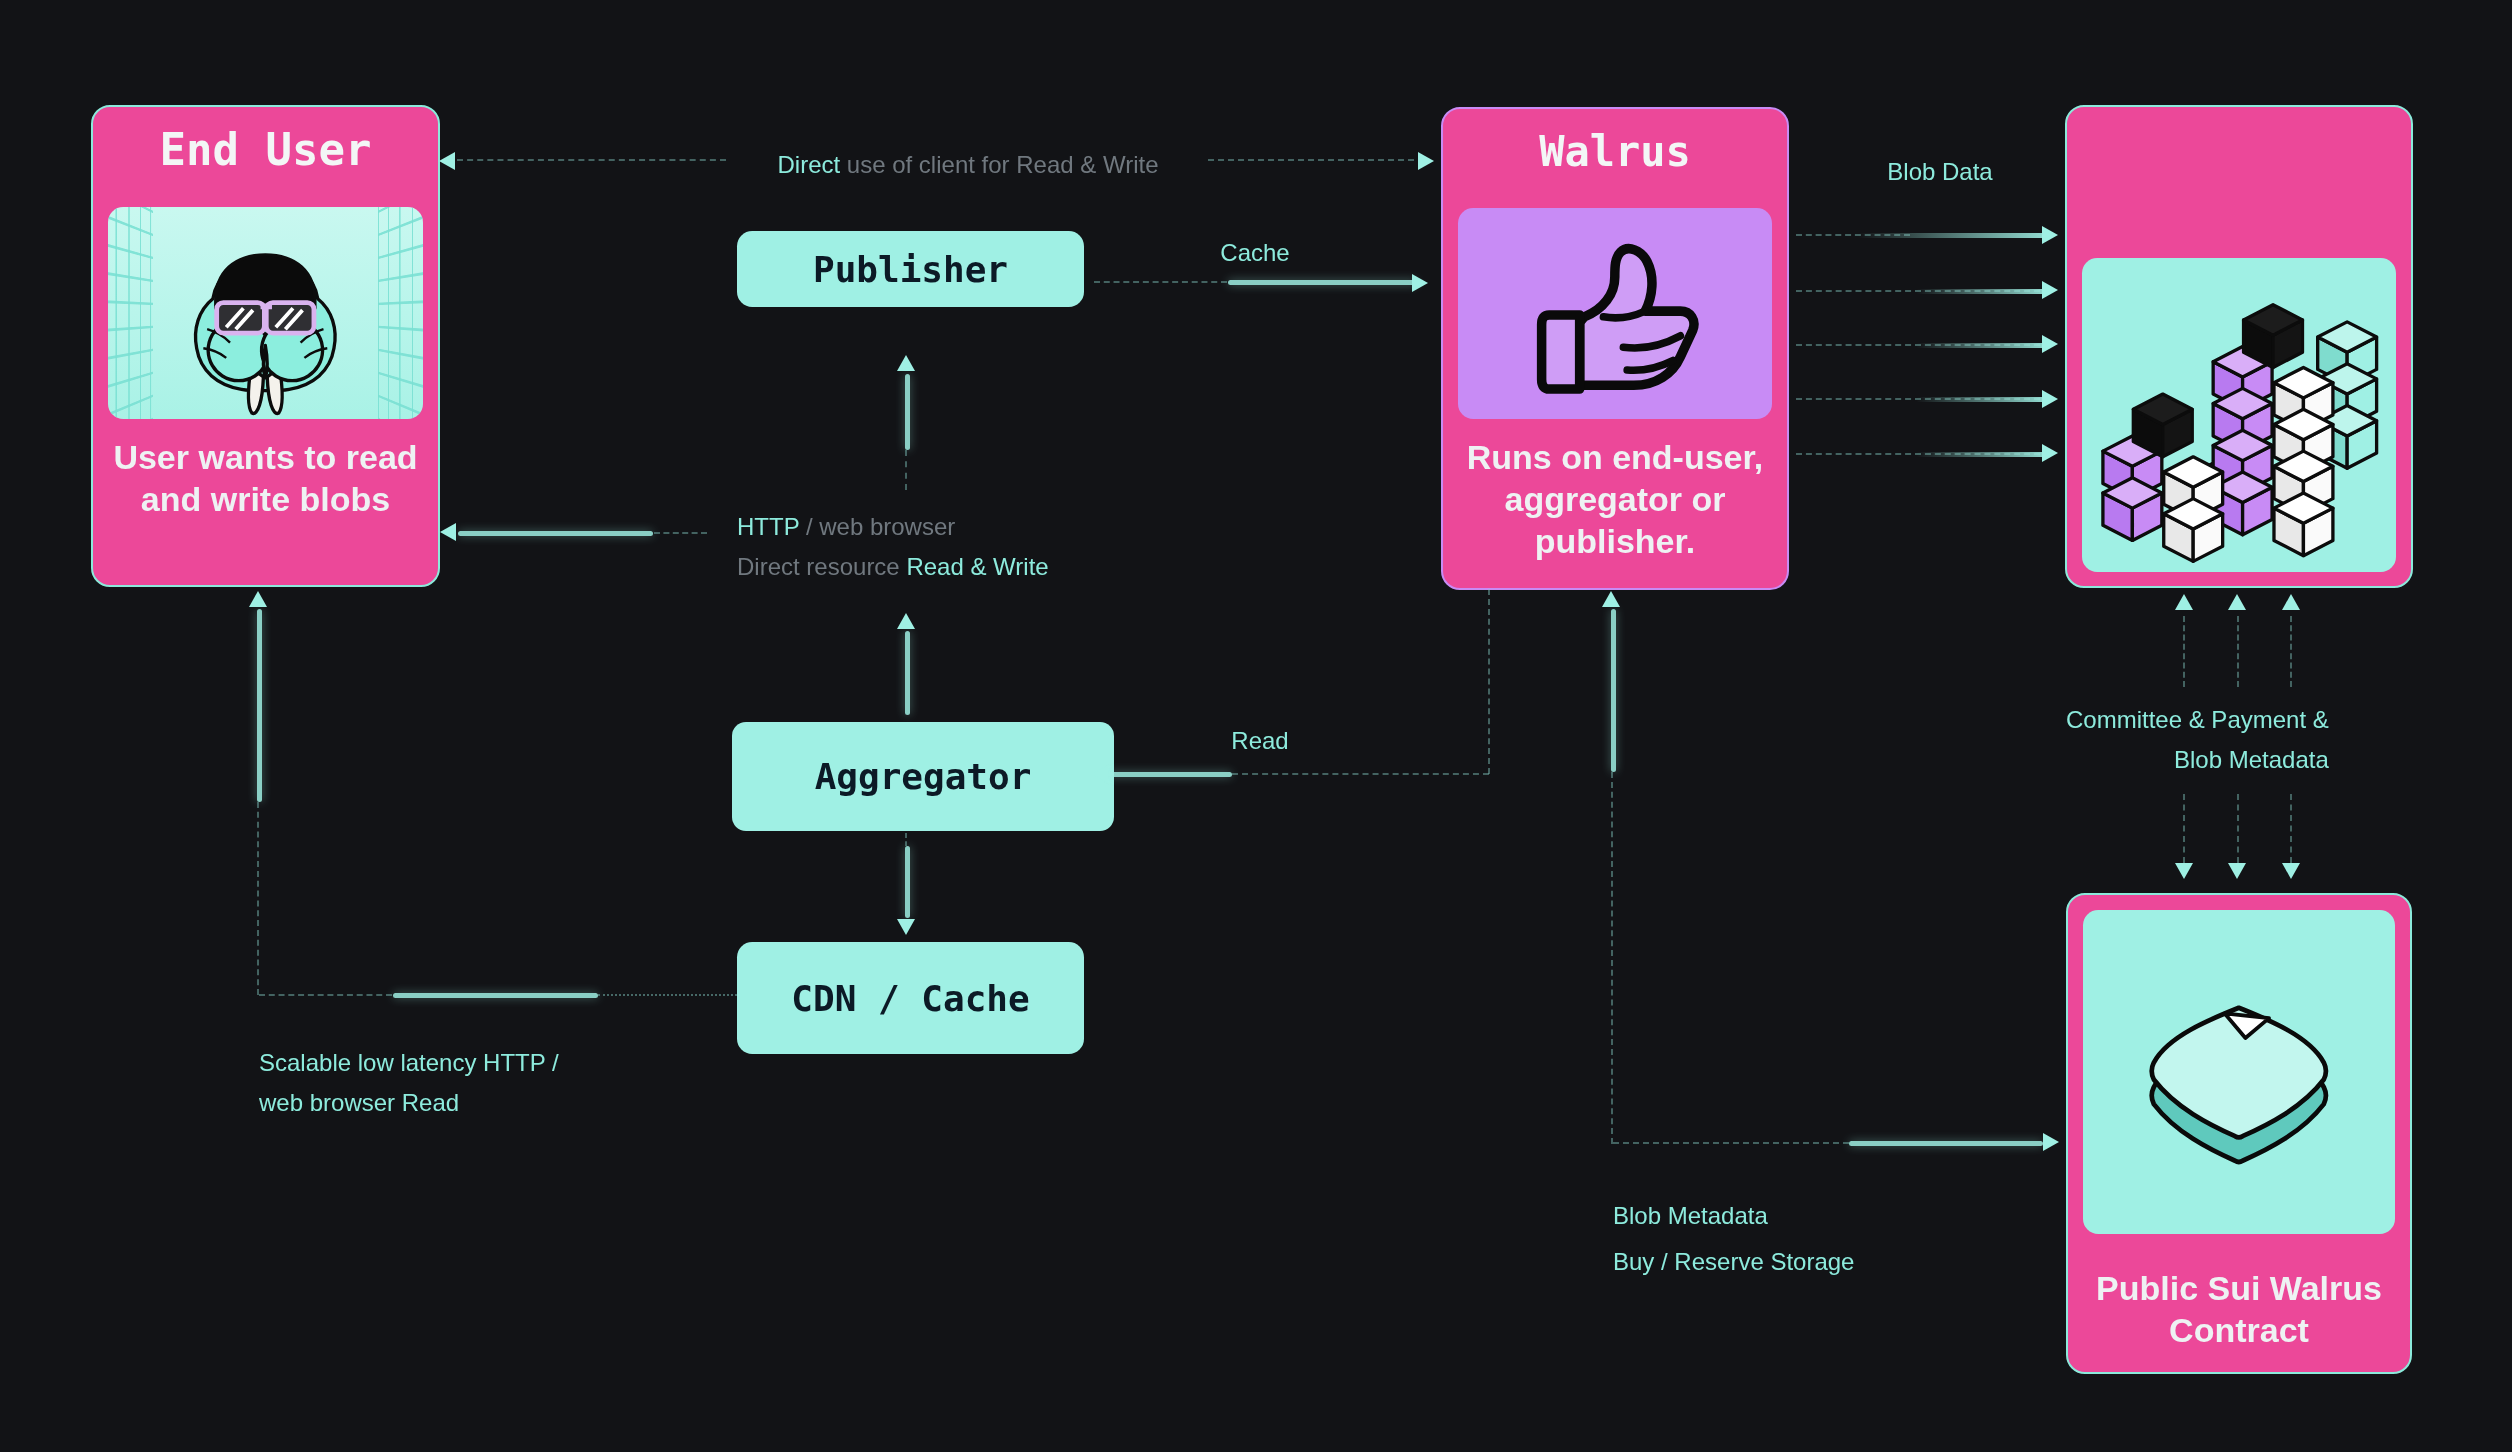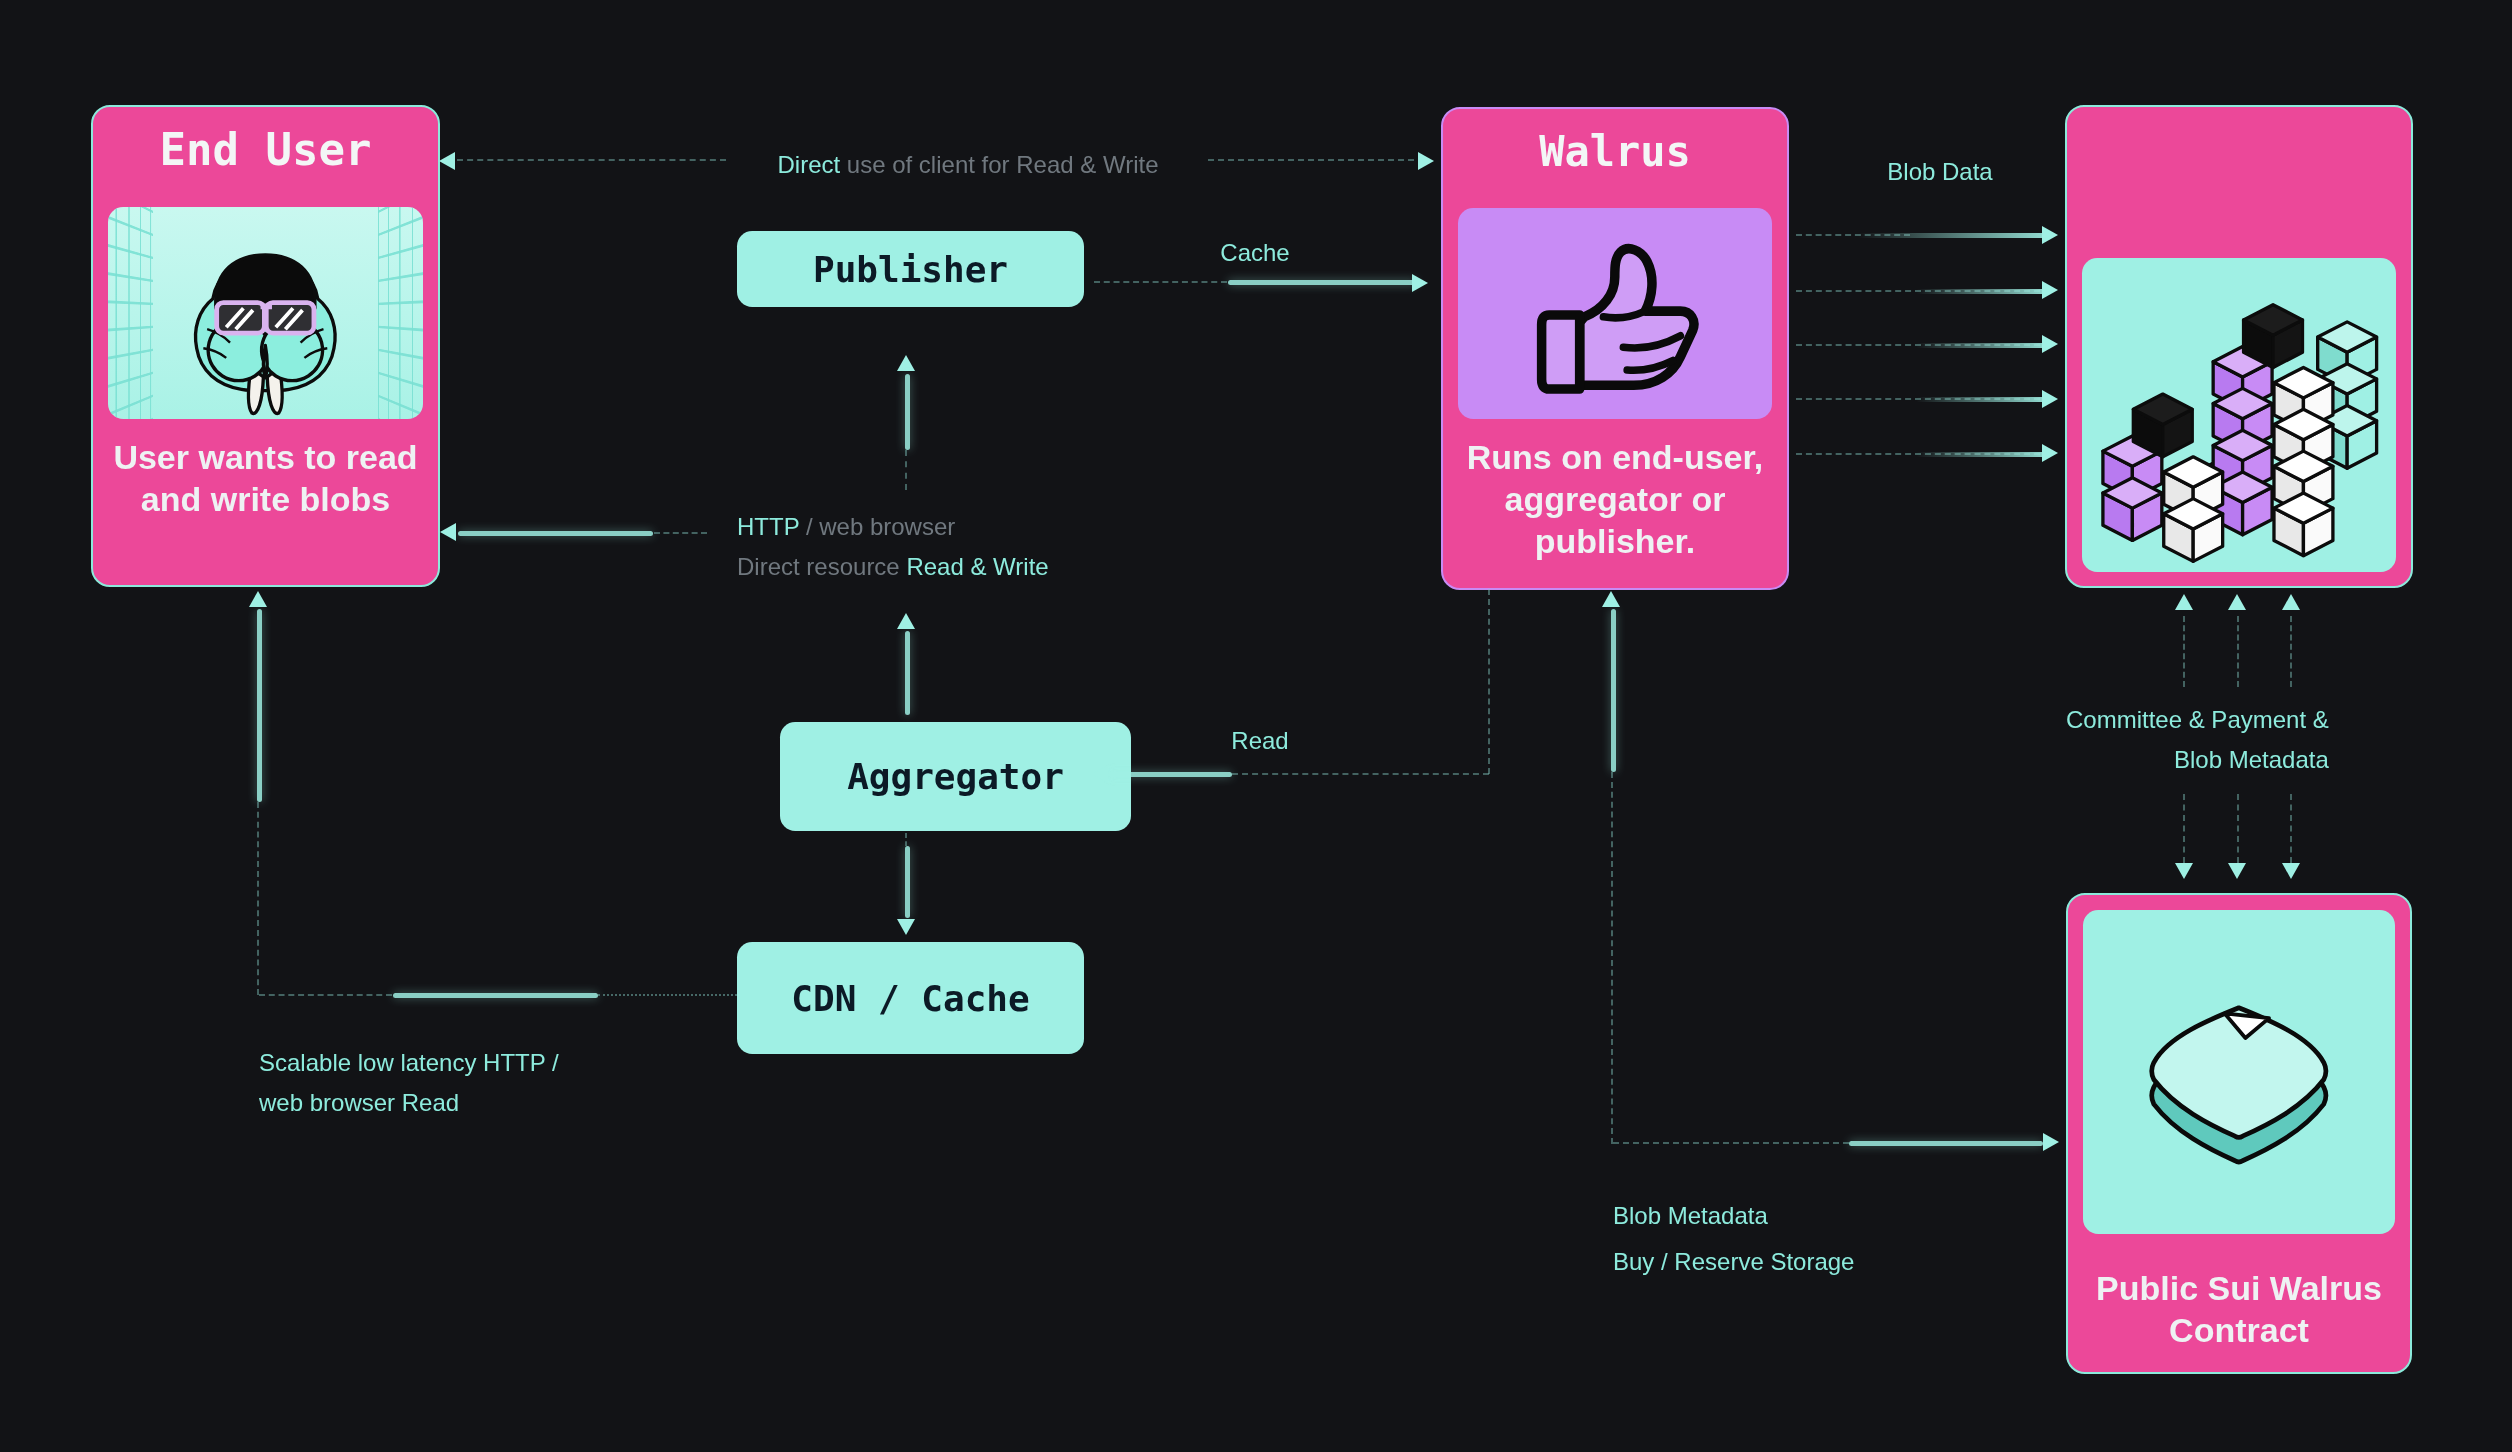--- a/index.html
+++ b/index.html
@@ -161,21 +161,21 @@
           <path d="M150,108 L197,113 L172,134 Z" fill="#ffffff" stroke-width="4"></path>
         </g>
       </svg>
     </div>
     <div class="caption" style="top:372px;">Public Sui Walrus Contract</div>
   </div>
 
   <div class="btn" style="left:737px;top:231px;width:347px;height:76px;">
     <span>Publisher</span>
   </div>
-  <div class="btn" style="left:780px;top:722px;width:351px;height:109px;">
+  <div class="btn" style="left:732px;top:722px;width:382px;height:109px;border-radius:14px;">
     <span>Aggregator</span>
   </div>
   <div class="btn" style="left:737px;top:942px;width:347px;height:112px;">
     <span>CDN / Cache</span>
   </div>
 
   <div class="ah l" style="left:439px;top:152px;"></div>
   <div class="dash-h" style="left:457px;top:159px;width:269px;"></div>
   <div class="lab center" style="left:968px;top:145px;"><span>Direct</span><span class="muted"> use of client for Read &amp; Write</span></div>
   <div class="dash-h" style="left:1208px;top:159px;width:206px;"></div>

